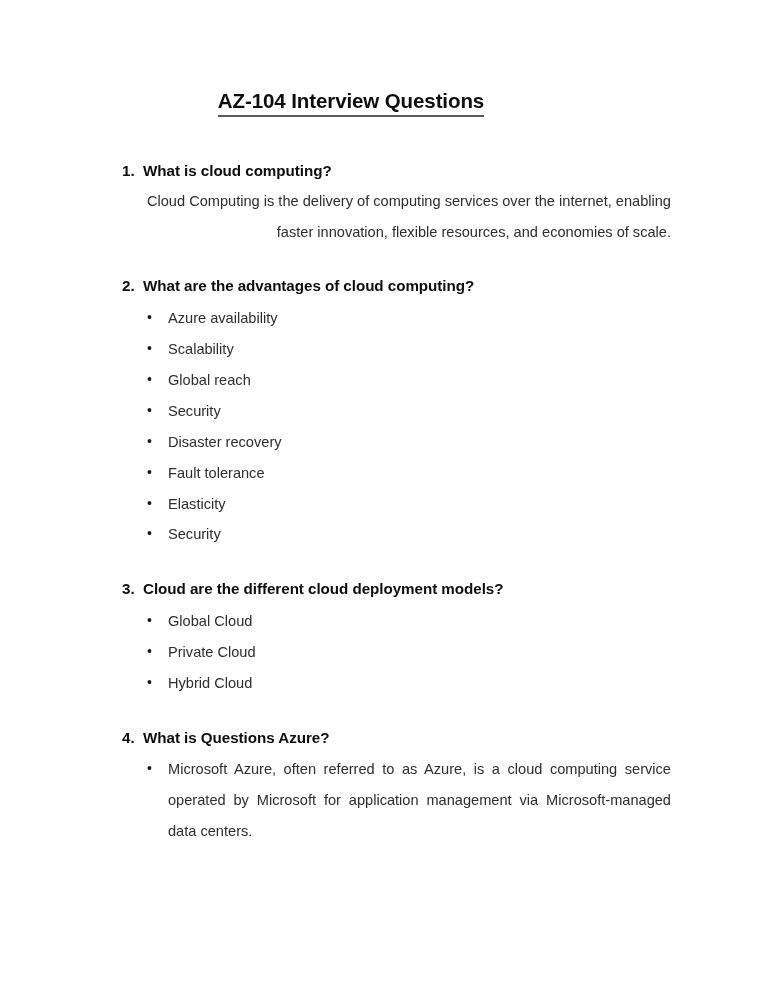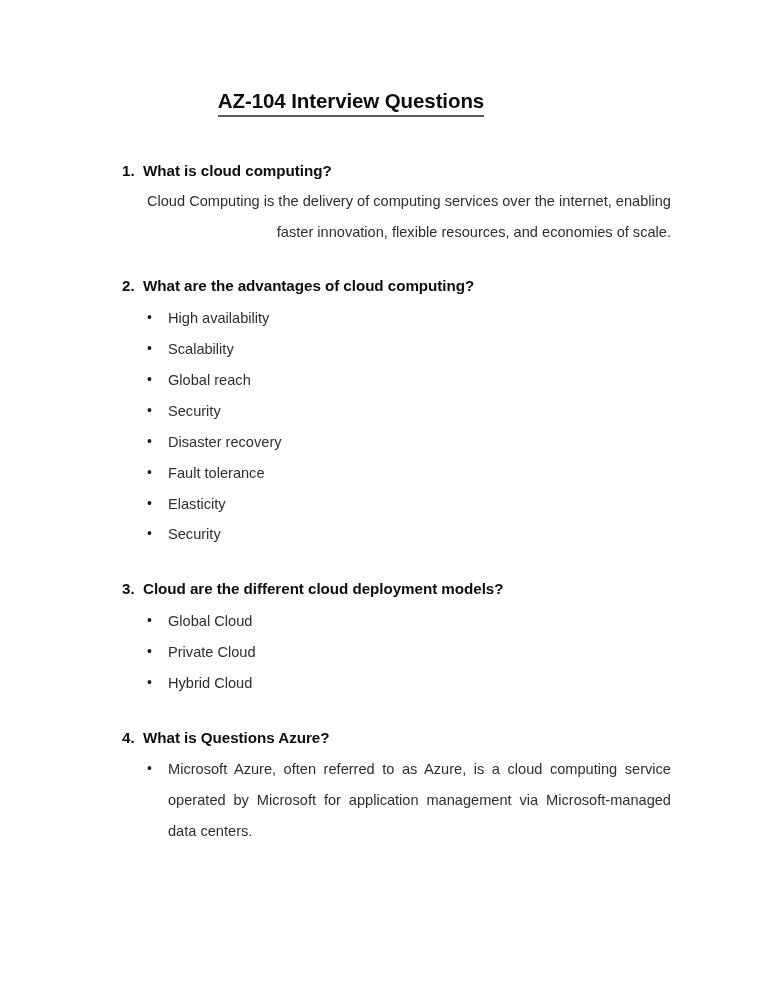--- a/index.html
+++ b/index.html
@@ -117,21 +117,21 @@
           <span class="q-text">What is cloud computing?</span>
         </div>
         <div class="answer-para">Cloud Computing is the delivery of computing services over the internet, enabling faster innovation, flexible resources, and economies of scale.</div>
       </div>
       <div class="qa-block">
         <div class="question">
           <span class="q-num">2.</span>
           <span class="q-text">What are the advantages of cloud computing?</span>
         </div>
         <ul class="bullets">
-          <li><span class="dot">•</span><span>High availability</span></li>
+          <li><span class="dot">•</span><span>Azure availability</span></li>
           <li><span class="dot">•</span><span>Scalability</span></li>
           <li><span class="dot">•</span><span>Global reach</span></li>
           <li><span class="dot">•</span><span>Security</span></li>
           <li><span class="dot">•</span><span>Disaster recovery</span></li>
           <li><span class="dot">•</span><span>Fault tolerance</span></li>
           <li><span class="dot">•</span><span>Elasticity</span></li>
           <li><span class="dot">•</span><span>Security</span></li>
         </ul>
       </div>
       <div class="qa-block">

